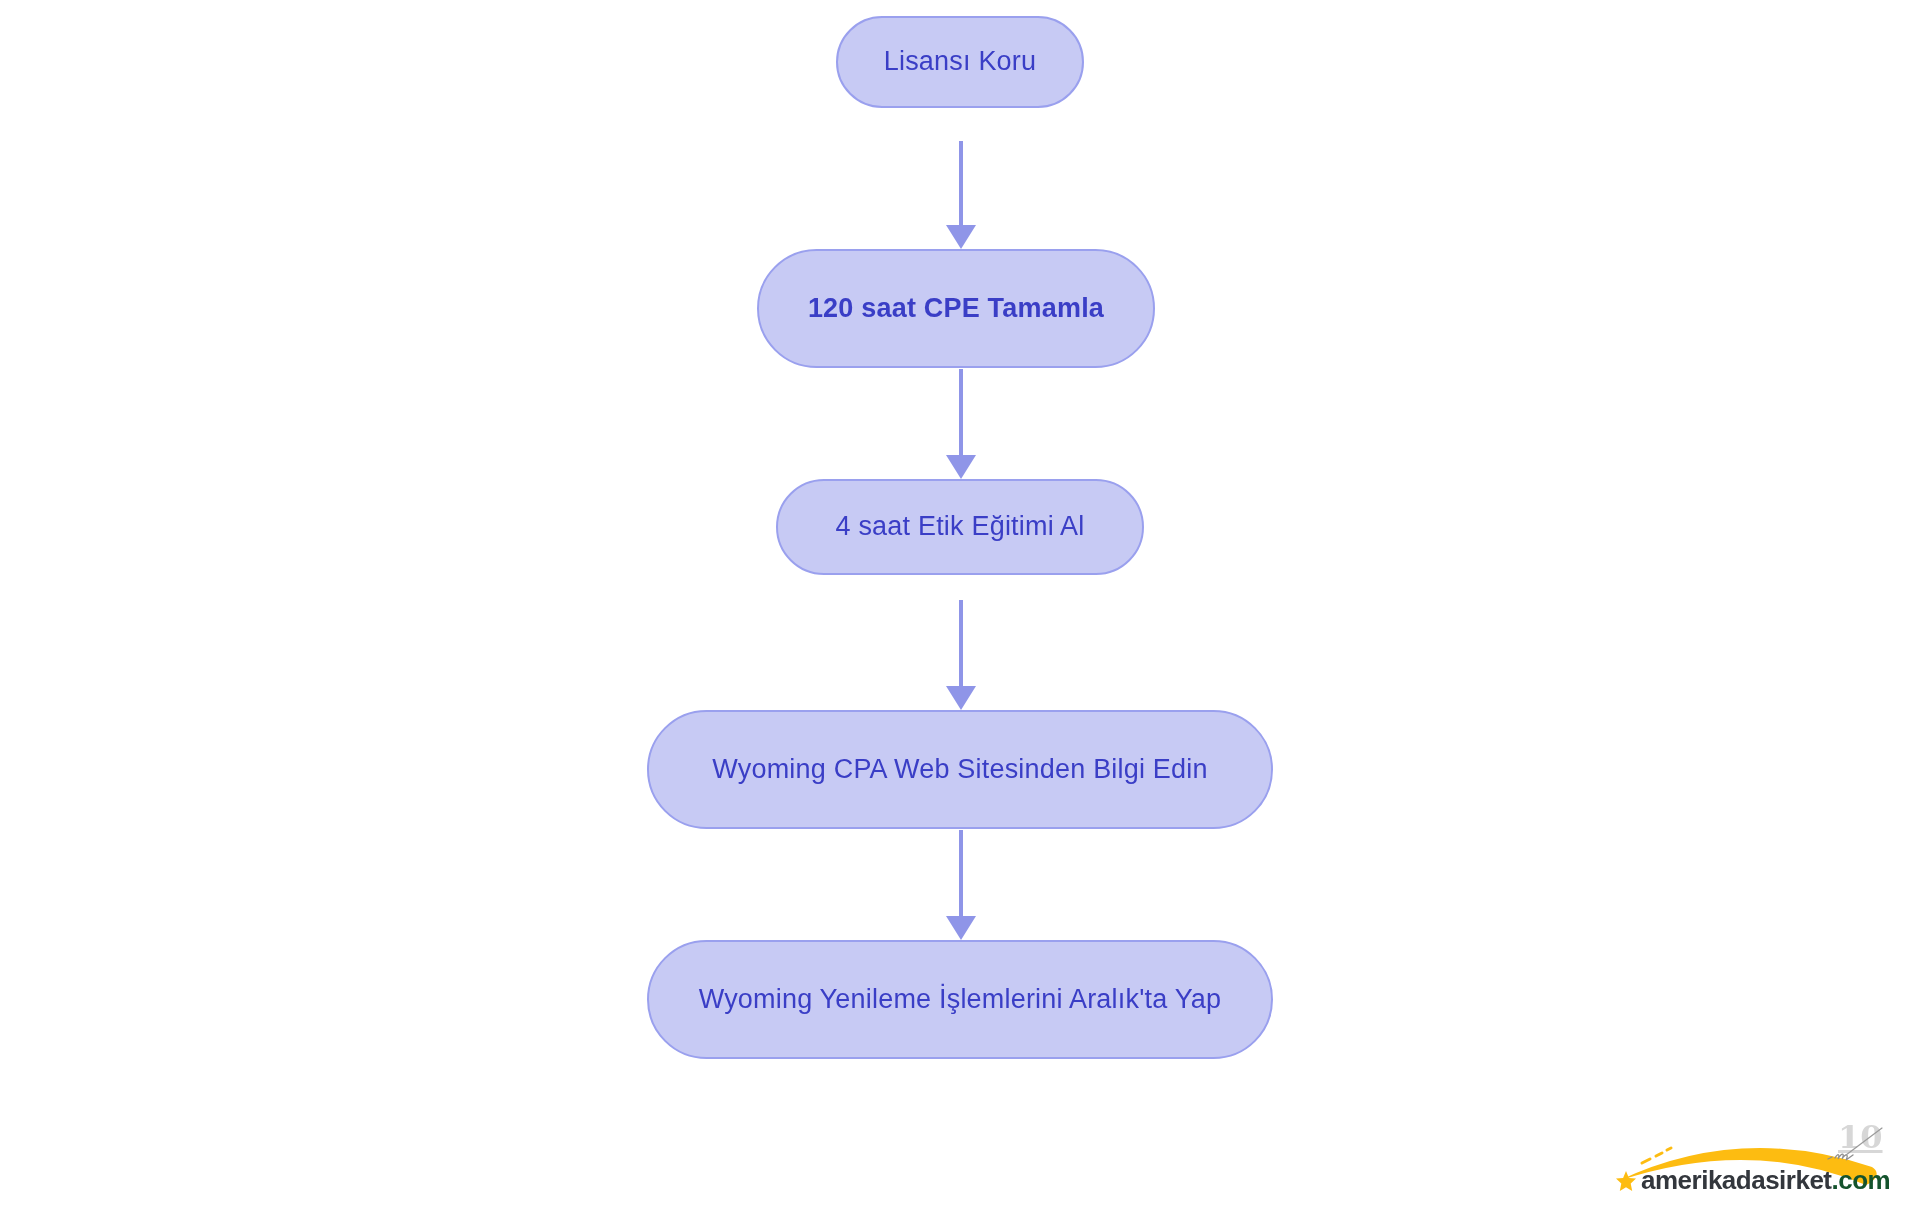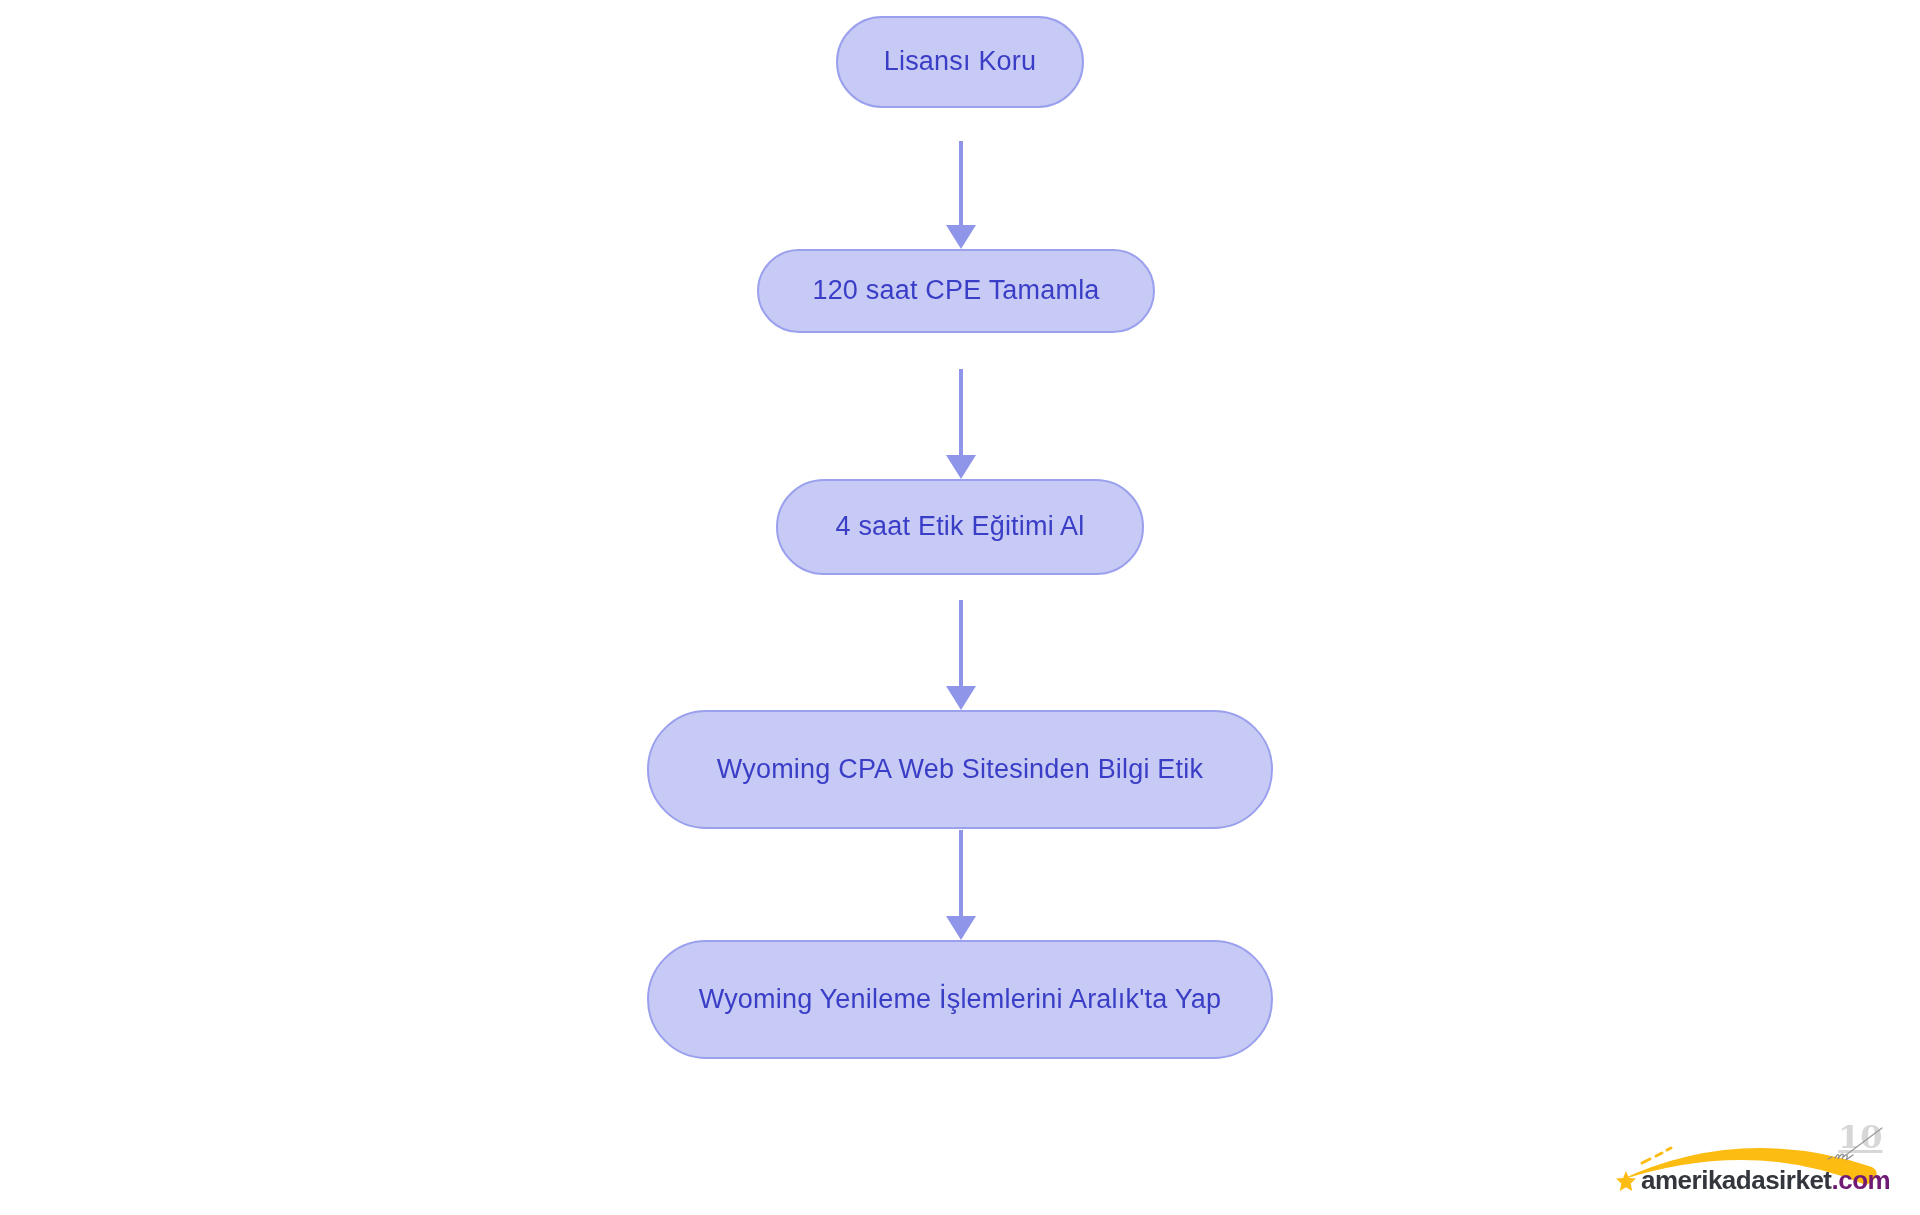--- a/index.html
+++ b/index.html
@@ -25,21 +25,21 @@
     text-align: center;
   }
   .node .node-label {
     color: #3a3ec6;
     font-size: 27px;
     line-height: 1.25;
     letter-spacing: 0.2px;
     white-space: nowrap;
   }
   .n1 { left: 836px; top: 16px;  width: 248px; height: 92px; }
-  .n2 { left: 757px; top: 249px; width: 398px; height: 84px; }
+  .n2 { left: 757px; top: 249px; width: 398px; height: 119px; font-weight: bold; }
   .n3 { left: 776px; top: 479px; width: 368px; height: 96px; }
   .n4 { left: 647px; top: 710px; width: 626px; height: 119px; }
   .n5 { left: 647px; top: 940px; width: 626px; height: 119px; }
 
   
   .arrow {
     position: absolute;
     left: 946px;
     width: 30px;
     display: flex;
@@ -98,21 +98,21 @@
     gap: 5px;
   }
   .logo-star { display: block; }
   .logo-text {
     font-size: 26px;
     font-weight: bold;
     letter-spacing: -0.5px;
     color: #33373d;
     white-space: nowrap;
   }
-  .logo-text .tld { color: #701a75; }
+  .logo-text .tld { color: #14532d; }
 </style>
 </head>
 <body>
 
 <div class="canvas">
 
   <div class="node n1">
     <span class="node-label">Lisansı Koru</span>
   </div>
 
@@ -133,21 +133,21 @@
   <div class="node n3">
     <span class="node-label">4 saat Etik Eğitimi Al</span>
   </div>
 
   <div class="arrow a3">
     <div class="arrow-line"></div>
     <div class="arrow-head"></div>
   </div>
 
   <div class="node n4">
-    <span class="node-label">Wyoming CPA Web Sitesinden Bilgi Etik</span>
+    <span class="node-label">Wyoming CPA Web Sitesinden Bilgi Edin</span>
   </div>
 
   <div class="arrow a4">
     <div class="arrow-line"></div>
     <div class="arrow-head"></div>
   </div>
 
   <div class="node n5">
     <span class="node-label">Wyoming Yenileme İşlemlerini Aralık'ta Yap</span>
   </div>

